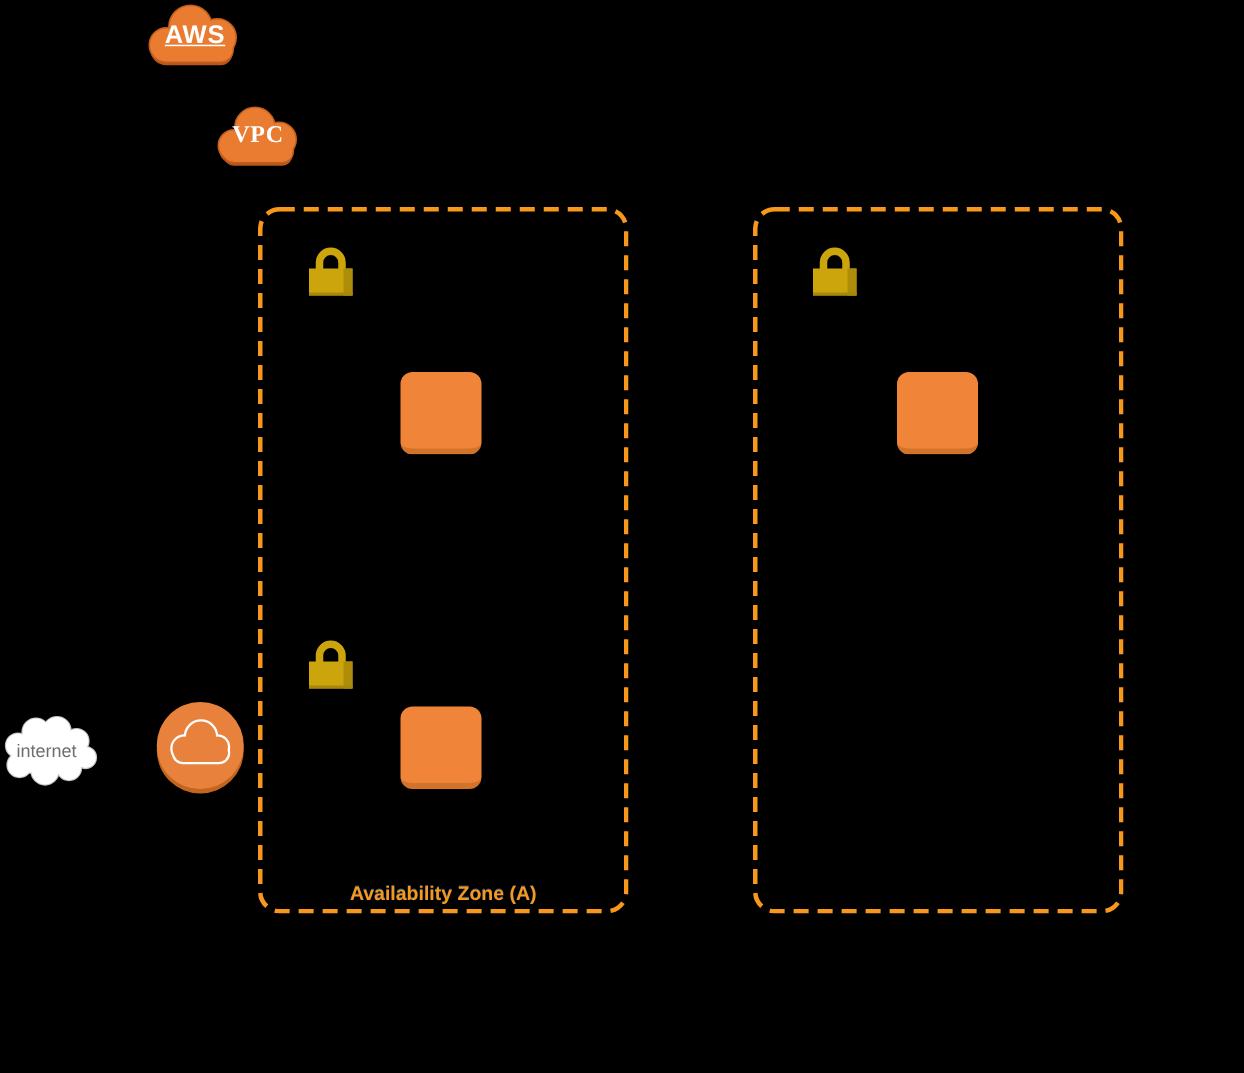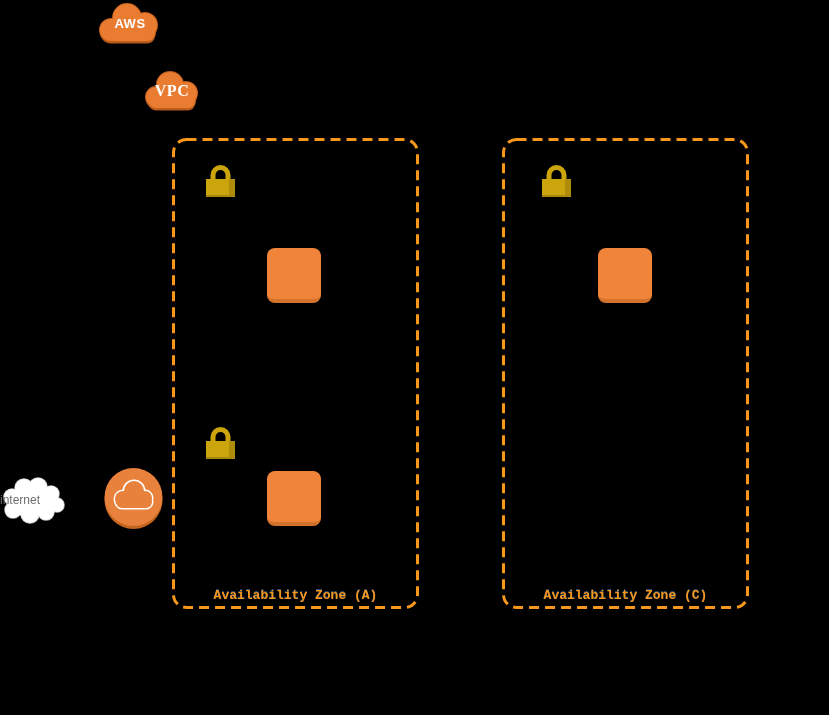--- a/index.html
+++ b/index.html
@@ -9,46 +9,46 @@
   }
   .abs{position:absolute;}
 
   
   .brand-cloud{position:absolute;}
   .brand-cloud svg{display:block;}
   .brand-cloud .cloud-label{
     position:absolute;left:0;right:0;top:50%;transform:translateY(-46%);
     text-align:center;color:#ffffff;font-weight:bold;letter-spacing:0.5px;
   }
-  .aws-cloud .cloud-label{font-size:13px;}
+  .aws-cloud .cloud-label{font-size:17px;text-decoration:underline;}
   .vpc-cloud .cloud-label{font-size:16px;}
 
   
-  .zone{position:absolute;font-family:Liberation Mono, monospace;}
+  .zone{position:absolute;}
   .zone svg{position:absolute;left:0;top:0;}
   .zone-label{
     position:absolute;left:0;right:0;bottom:6px;text-align:center;
     color:#F7981D;font-weight:bold;font-size:13px;
     text-shadow:0 -1px 0 #2a4a6b;
   }
 
   
   .lock{position:absolute;}
 
   
   .instance{
     position:absolute;width:54px;height:51px;background:#F08438;
     border-radius:8px;border-bottom:4px solid #D2732C;
   }
 
   
   .internet-cloud{position:absolute;}
   .internet-cloud .cloud-label{
     position:absolute;left:0;right:6px;top:50%;transform:translateY(-54%);
-    color:#6E6E6E;font-size:12px;font-weight:normal;
+    text-align:center;color:#6E6E6E;font-size:12px;font-weight:normal;
   }
 
   
   .igw{position:absolute;}
 </style>
 </head>
 <body>
 
 <div class="canvas">
 
@@ -104,21 +104,20 @@
     <svg width="247" height="471" viewBox="0 0 247 471">
       <rect x="1.5" y="1.5" width="244" height="468" rx="13" fill="none" stroke="#F7981D" stroke-width="3" stroke-dasharray="10 6"></rect>
     </svg>
     <span class="zone-label">Availability Zone (A)</span>
   </div>
 
   <div class="zone abs" style="left:502px;top:138px;width:247px;height:471px;">
     <svg width="247" height="471" viewBox="0 0 247 471">
       <rect x="1.5" y="1.5" width="244" height="468" rx="13" fill="none" stroke="#F7981D" stroke-width="3" stroke-dasharray="10 6"></rect>
     </svg>
-    <span class="zone-label">Availability Zone (C)</span>
   </div>
 
   <div class="lock abs" style="left:203px;top:162px;">
     <svg width="34" height="37" viewBox="0 0 34 37">
       <path d="M10 19 V13 a7.5 7.5 0 0 1 15 0 V19" fill="none" stroke="#CCA50C" stroke-width="5"></path>
       <rect x="3" y="17" width="29" height="18" fill="#CCA50C"></rect>
       <rect x="26" y="17" width="6" height="18" fill="#AD8D0A"></rect>
       <rect x="3" y="33" width="29" height="2" fill="#A8870A"></rect>
     </svg>
   </div>

